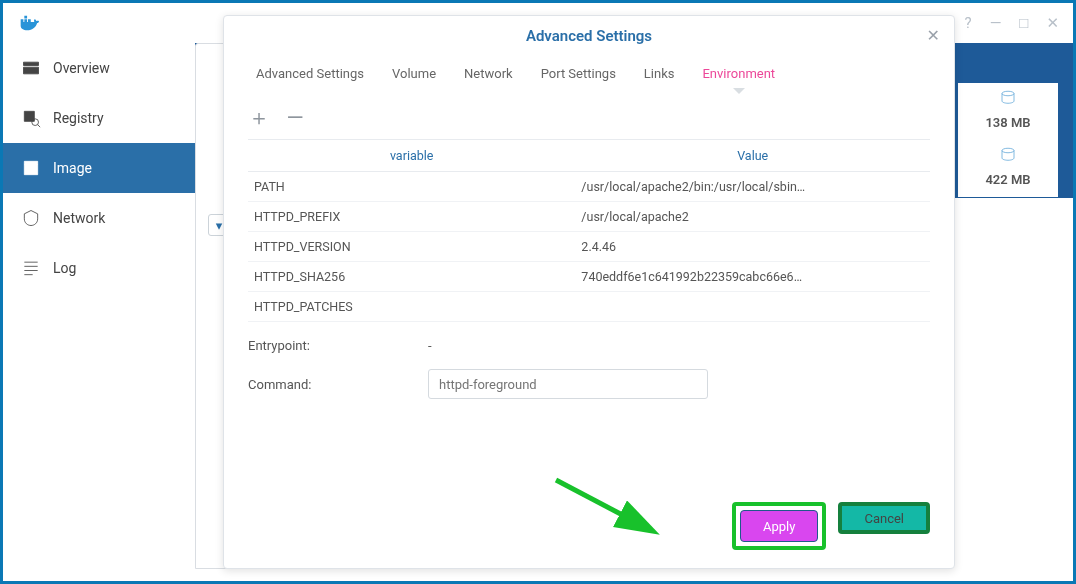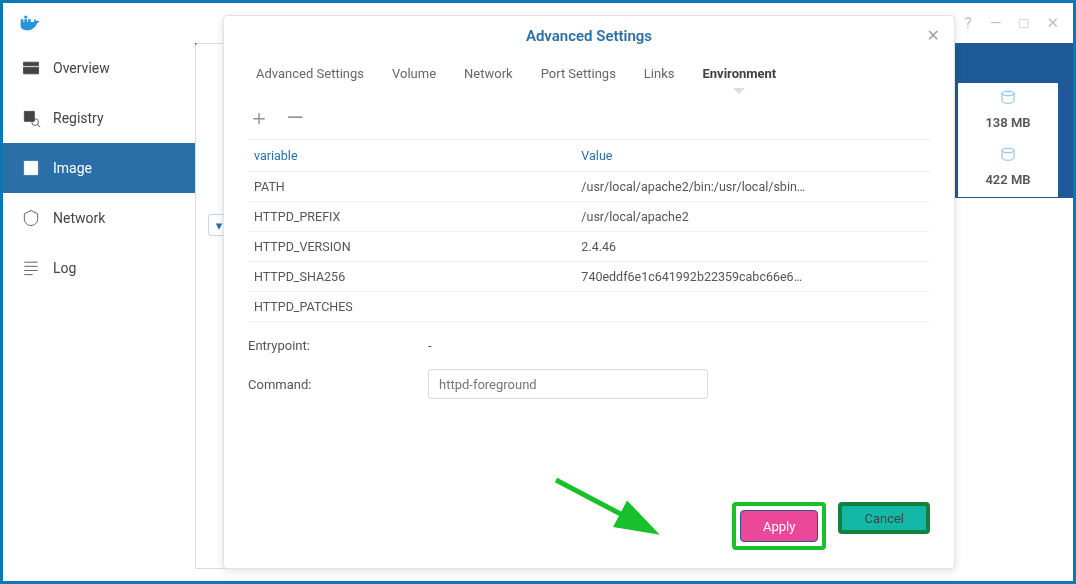--- a/index.html
+++ b/index.html
@@ -32,42 +32,42 @@
   .back-c { position:absolute; left:14px; top:82px; color:#fff; font-size:18px; font-weight:600;}
 
   
   .modal { position:absolute; left:220px; top:12px; width:732px; bottom:12px; background:#fff; border:1px solid #dfe3e8; border-radius:4px; display:flex; flex-direction:column; box-shadow:0 2px 8px rgba(0,0,0,.12);}
   .modal-title-row { height:40px; display:flex; align-items:center; justify-content:center; position:relative; }
   .modal-title { font-size:15px; font-weight:600; color:#2a6fa8; }
   .modal-close { position:absolute; right:14px; top:10px; color:#9aa1aa; cursor:pointer; font-size:16px;}
 
   .tabs { display:flex; padding:0 18px; gap:0; border-bottom:none; align-items:flex-end; }
   .tab { padding:10px 14px 12px; font-size:13px; color:#666; cursor:pointer; background:none; position:relative;}
-  .tab.active { color:#404040; font-weight:700; }
+  .tab.active { color:#ec4899; font-weight:400; }
   .tab.active::after{ content:""; position:absolute; left:50%; transform:translateX(-50%); bottom:-1px; width:0;height:0;border-left:6px solid transparent;border-right:6px solid transparent;border-top:6px solid #d9dee2;}
 
   .modal-body { flex:1; padding:0 24px 0 24px; overflow:hidden; }
 
   .env-toolbar { display:flex; gap:14px; padding:14px 0 10px; }
   .icon-btn { width:22px;height:22px; color:#8e959d; font-size:22px; line-height:22px; display:flex; align-items:center; justify-content:center; cursor:pointer;}
   .icon-btn.plus{ font-weight:300;}
 
   table.env { width:100%; border-collapse:collapse; font-size:12.5px; table-layout:fixed;}
-  table.env th { text-align:left; color:#2a6fa8; font-weight:400; padding:8px 6px; border-top:1px solid #e8ebef; border-bottom:1px solid #e8ebef;}
+  table.env th { text-align:center; color:#2a6fa8; font-weight:400; padding:8px 6px; border-top:1px solid #e8ebef; border-bottom:1px solid #e8ebef;}
   table.env td { padding:7px 6px; color:#555; border-bottom:1px solid #f0f2f5; white-space:nowrap; overflow:hidden; text-overflow:ellipsis;}
   table.env col.var{width:48%;} table.env col.val{width:52%;}
 
   .section-title { color:#2a6fa8; font-size:14px; margin-top:58px; padding-bottom:6px; border-bottom:1px solid #e8ebef;}
   .kv-row { display:flex; align-items:center; margin-top:16px; font-size:13px; color:#555;}
   .kv-row .k { width:180px; }
   .kv-row input { width:280px; height:30px; padding:12px 10px; border:1px solid #d5dadf; border-radius:3px; color:#888; font-size:13px;}
 
   .modal-footer { display:flex; justify-content:flex-end; gap:12px; padding:16px 24px 18px; }
   .btn { height:32px; padding:0 22px; border-radius:4px; border:4px solid #15803d; background:#14b8a6; color:#444; font-size:13px; cursor:pointer; display:flex; align-items:center;}
-  .btn.primary { background:#ec4899; color:#fff; border:1px solid #1e5a8a; }
+  .btn.primary { background:#d946ef; color:#fff; border:1px solid #1e5a8a; }
   .apply-highlight { border:4px solid #18c12b; padding:4px; border-radius:4px;}
 
   .arrow { position:absolute; left:548px; top:472px; pointer-events:none;}
   .arrow svg { width:120px; height:64px; }
 </style>
 </head>
 <body>
 
 <div class="outer-window">
   <div class="titlebar">

